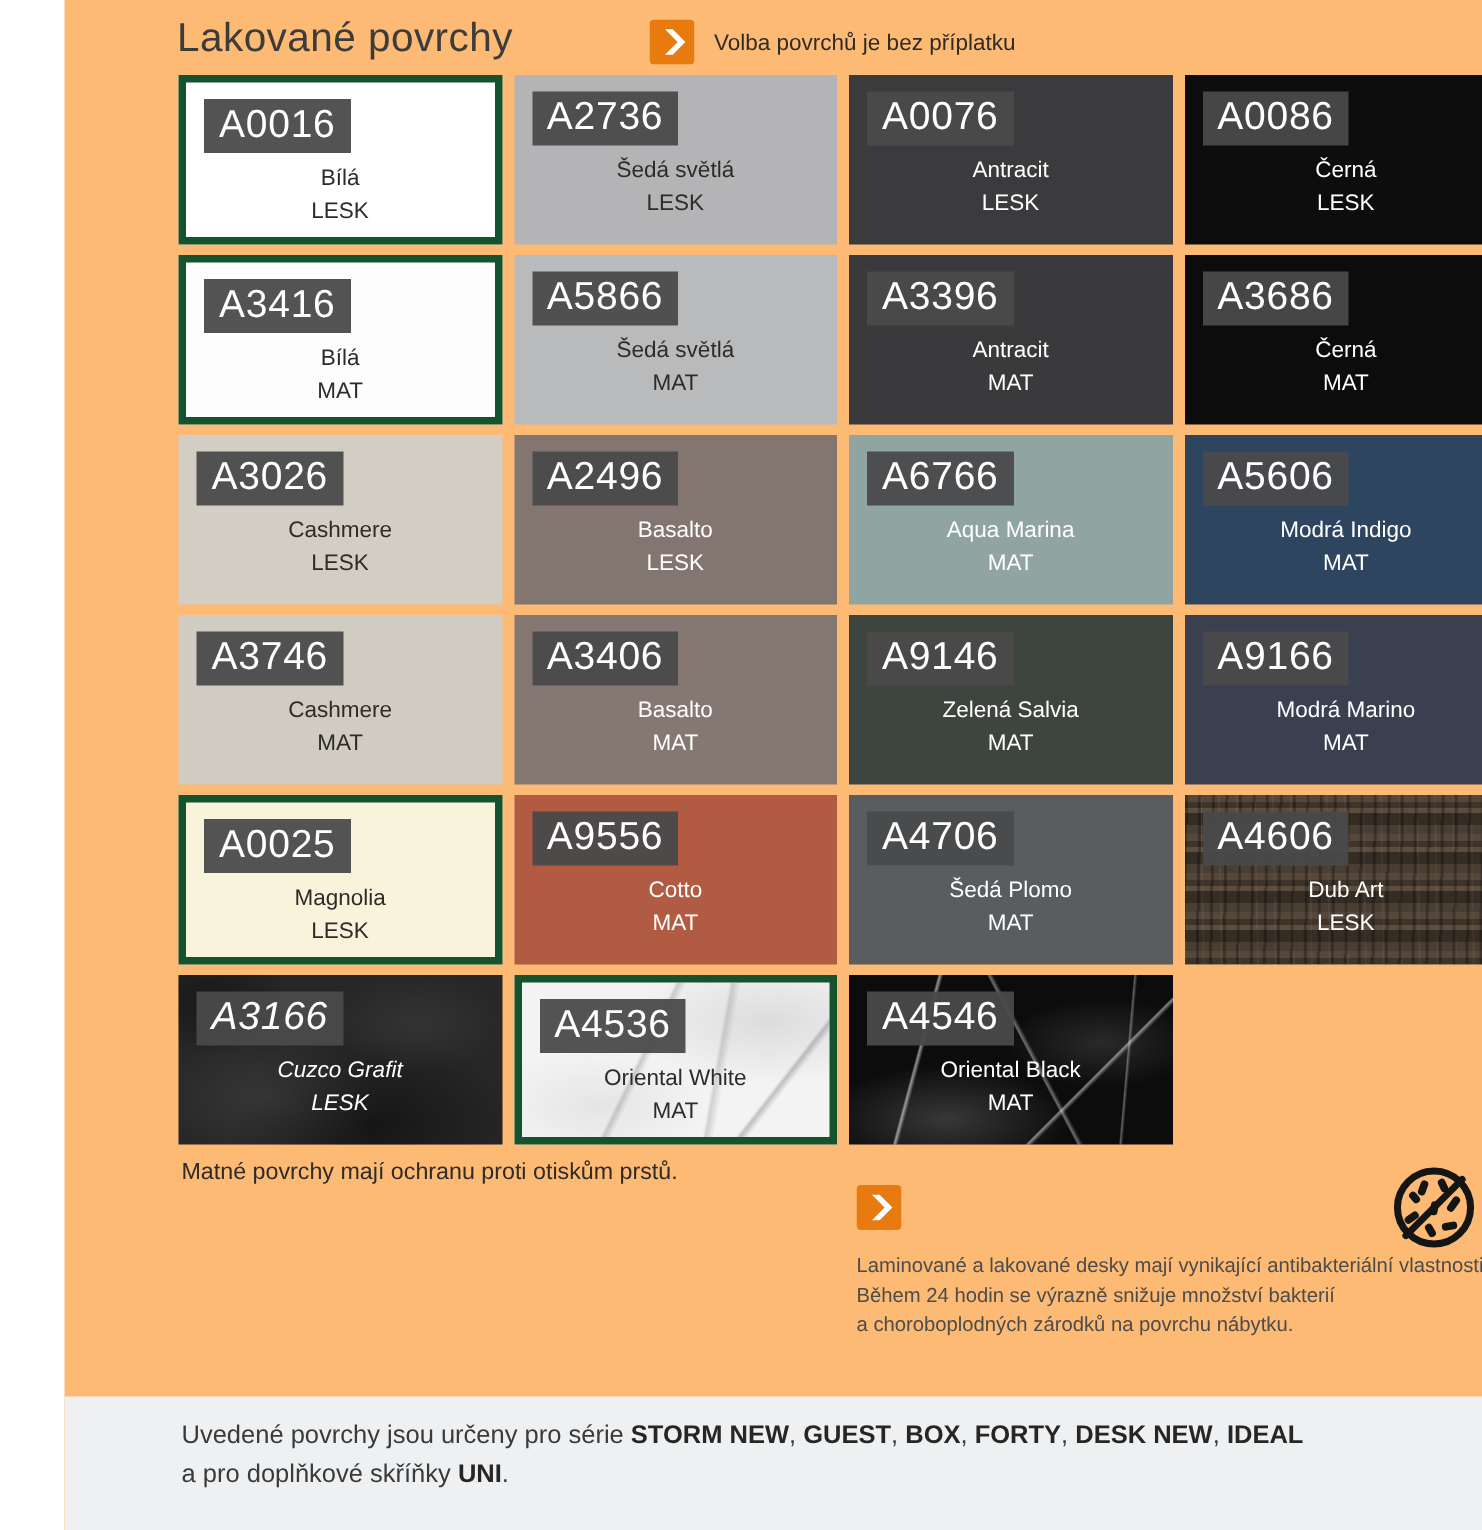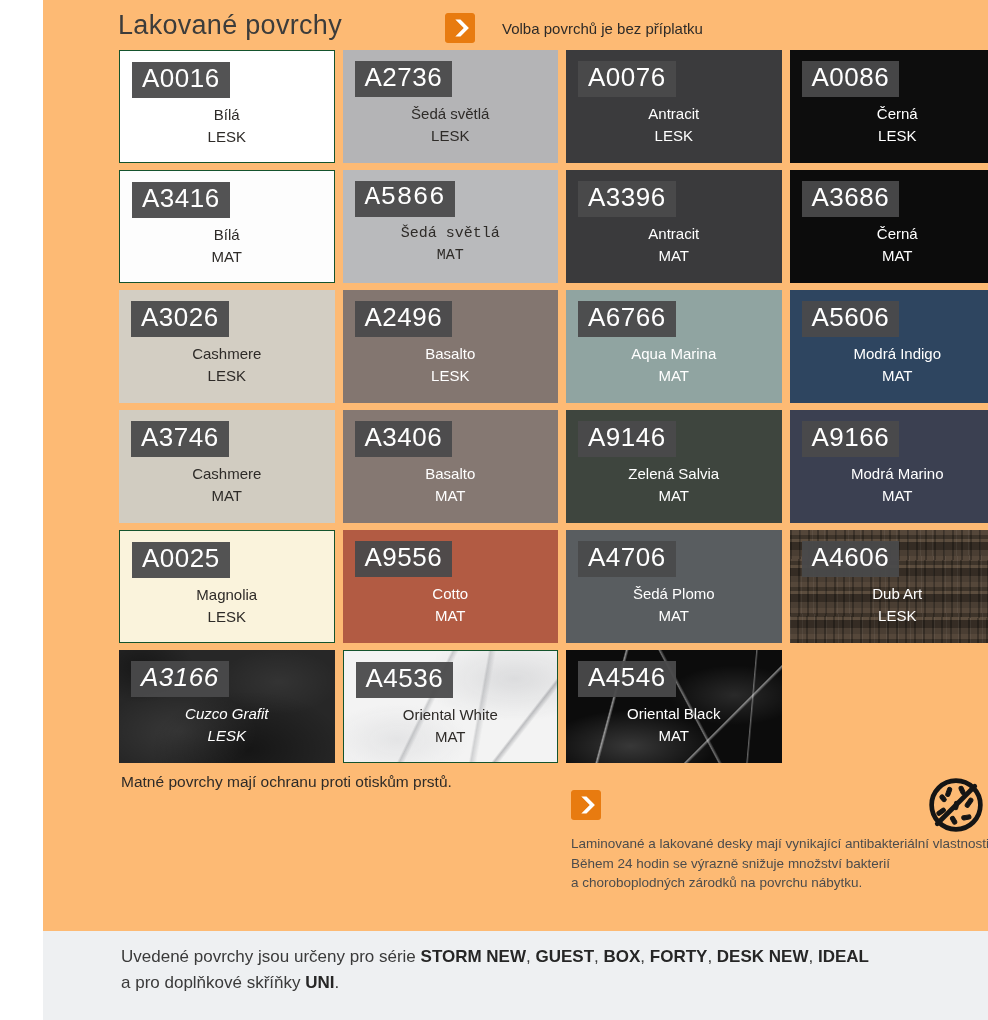--- a/index.html
+++ b/index.html
@@ -2,28 +2,28 @@
 <html><head>
 <meta charset="utf-8">
 <style>
   html,body{margin:0;padding:0;background:#fff;}
   .page{position:relative;width:988px;height:1020px;background:#fdba74;
         font-family:"Liberation Sans", sans-serif;color:#2e2b28;overflow:hidden;margin-left:43px;}
 
   .title{position:absolute;left:75px;top:10px;font-size:27px;font-weight:300;
          color:#3c3c3b;letter-spacing:.3px;}
 
-  .top-note{position:absolute;left:402px;top:13px;display:flex;align-items:center;gap:27px;}
+  .top-note{position:absolute;left:390px;top:13px;display:flex;align-items:center;gap:13px;}
   .arrow-chip{width:30px;height:30px;border-radius:3px;display:block;flex:0 0 auto;}
   .top-note-text{font-size:15px;color:#2e2b28;}
 
   .grid{position:absolute;left:76px;top:50px;width:886px;
         display:grid;grid-template-columns:repeat(4,1fr);gap:7px 8px;}
   .swatch{position:relative;height:113px;box-sizing:border-box;}
-  .swatch.bordered{border:1px solid #14532d;}
+  .swatch.bordered{border:5px solid #14532d;}
   .code{position:absolute;left:12px;top:11px;background:rgba(74,74,75,.95);color:#fff;
         font-size:26px;line-height:1.15;padding:2px 10px 4px;letter-spacing:.5px;}
   .name{position:absolute;left:0;top:55px;width:100%;text-align:center;font-size:15px;}
   .finish{position:absolute;left:0;top:77px;width:100%;text-align:center;font-size:15px;}
 
   
   .tx-wood{background:
       repeating-linear-gradient(91deg, rgba(0,0,0,.28) 0 2px, rgba(0,0,0,0) 2px 9px),
       repeating-linear-gradient(89deg, rgba(255,255,255,.05) 0 1px, rgba(0,0,0,0) 1px 12px),
       repeating-linear-gradient(to bottom, #55473a 0 5px, #3e342a 5px 9px, #5c4d3e 9px 12px, #352c24 12px 20px, #4a3e33 20px 26px);}
@@ -102,21 +102,21 @@
       <span class="name">Černá</span>
       <span class="finish">LESK</span>
     </div>
 
     <div class="swatch bordered" style="background: rgb(253, 253, 253); color: rgb(46, 43, 40);">
       <span class="code">A3416</span>
       <span class="name">Bílá</span>
       <span class="finish">MAT</span>
     </div>
 
-    <div class="swatch" style="background: rgb(185, 186, 188); color: rgb(46, 43, 40); font-family: Liberation Mono, monospace;">
+    <div class="swatch" style="background: rgb(185, 186, 188); color: rgb(46, 43, 40);">
       <span class="code">A5866</span>
       <span class="name">Šedá světlá</span>
       <span class="finish">MAT</span>
     </div>
 
     <div class="swatch" style="background: rgb(58, 58, 60); color: rgb(255, 255, 255);">
       <span class="code">A3396</span>
       <span class="name">Antracit</span>
       <span class="finish">MAT</span>
     </div>

